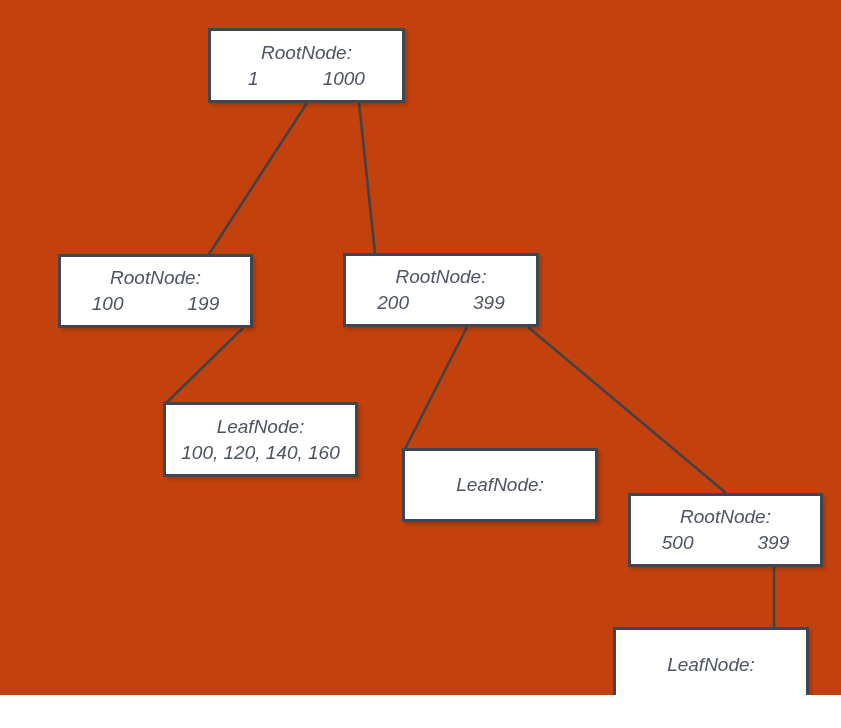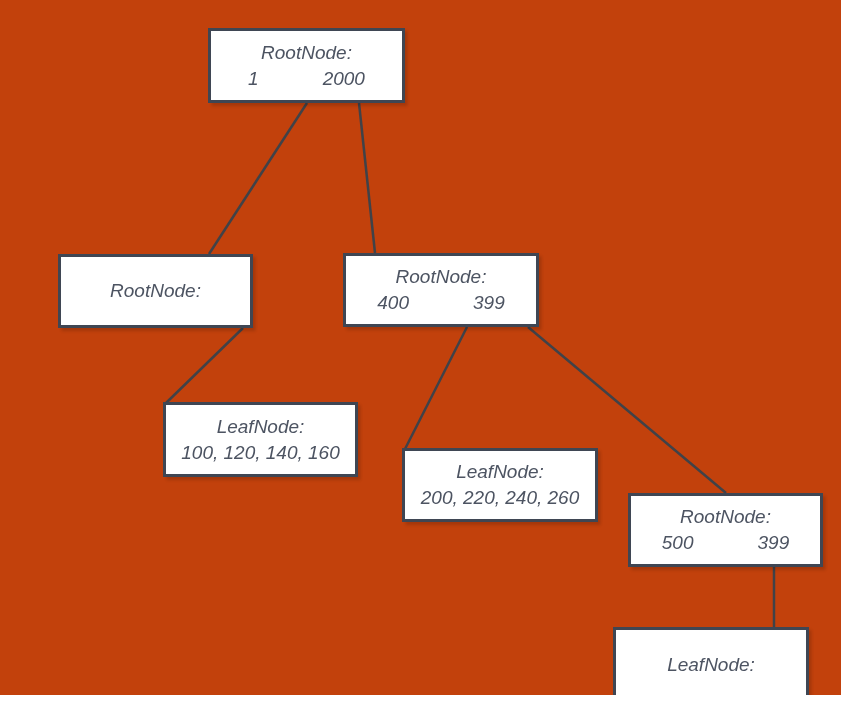--- a/index.html
+++ b/index.html
@@ -75,48 +75,49 @@
     <line x1="243" y1="328" x2="166" y2="403"></line>
     <line x1="467" y1="327" x2="405" y2="449"></line>
     <line x1="528" y1="327" x2="726" y2="493"></line>
     <line x1="774" y1="567" x2="774" y2="627"></line>
   </svg>
 
   <div class="node n-root">
     <div class="title">RootNode:</div>
     <div class="vals">
       <span>1</span>
-      <span>2000</span>
+      <span>1000</span>
     </div>
   </div>
 
   <div class="node n-i100">
     <div class="title">RootNode:</div>
+    <div class="vals">
+      <span>100</span>
+      <span>199</span>
+    </div>
   </div>
 
   <div class="node n-i200">
     <div class="title">RootNode:</div>
     <div class="vals">
-      <span>400</span>
+      <span>200</span>
       <span>399</span>
     </div>
   </div>
 
   <div class="node n-leaf100">
     <div class="title">LeafNode:</div>
     <div class="vals single">
       <span>100, 120, 140, 160</span>
     </div>
   </div>
 
   <div class="node n-leaf200">
     <div class="title">LeafNode:</div>
-    <div class="vals single">
-      <span>200, 220, 240, 260</span>
-    </div>
   </div>
 
   <div class="node n-i300">
     <div class="title">RootNode:</div>
     <div class="vals">
       <span>500</span>
       <span>399</span>
     </div>
   </div>
 

